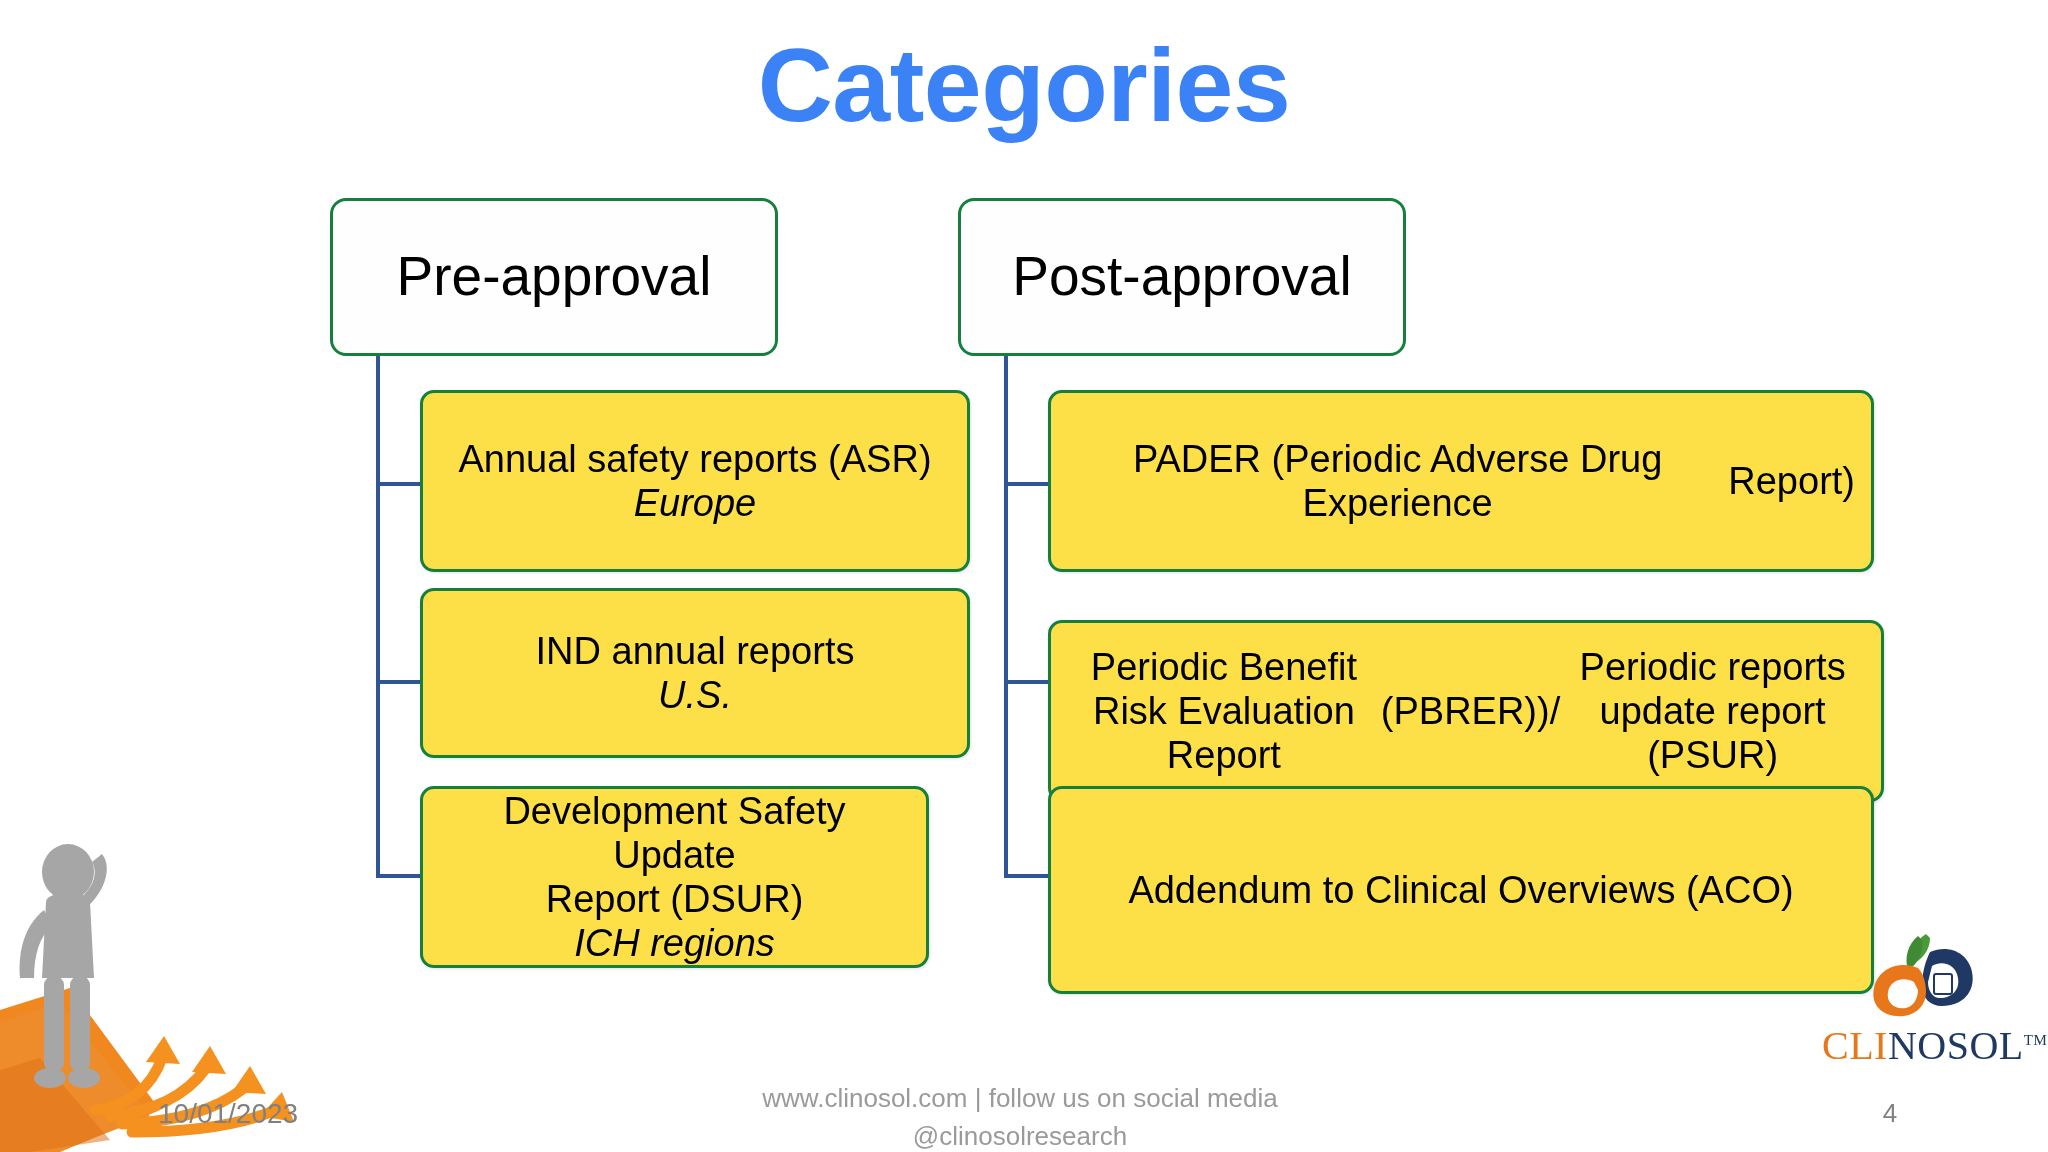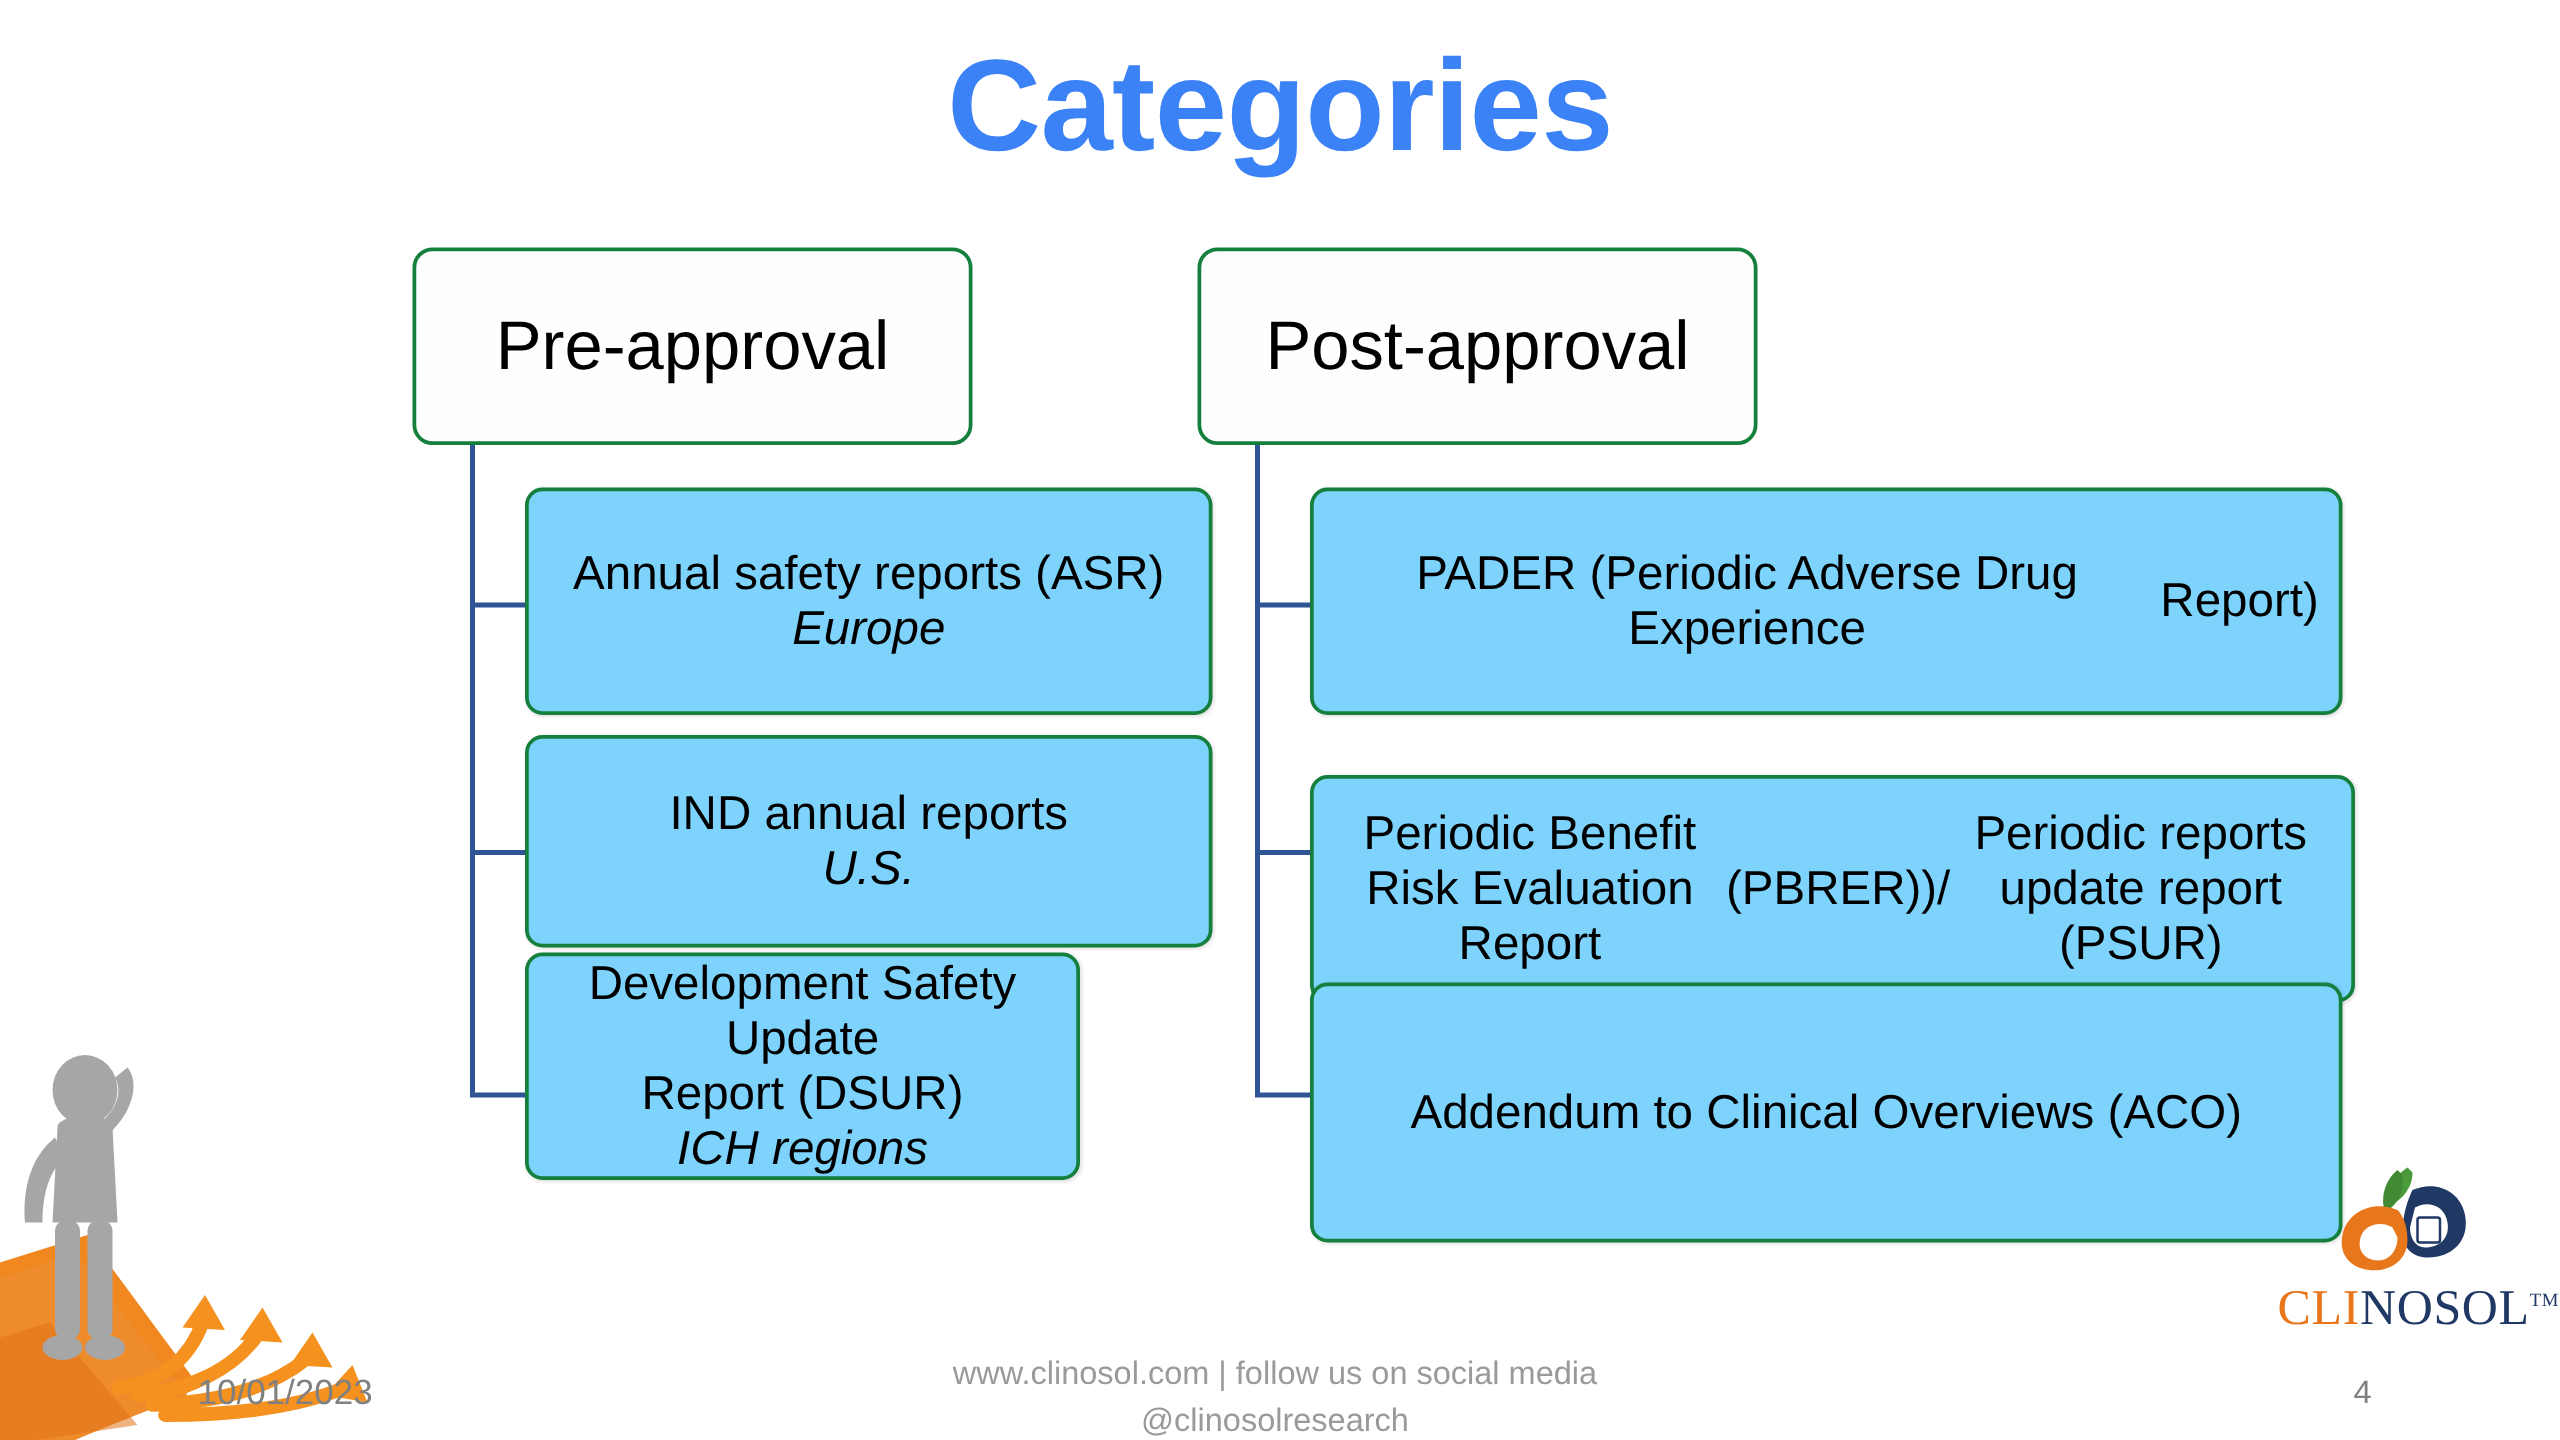--- a/index.html
+++ b/index.html
@@ -55,21 +55,21 @@
     line-height: 1.16;
   }
 
   .node.head {
     background: #FEFEFE;
     font-size: 55px;
     border-radius: 16px;
   }
 
   .node.leaf {
-    background: #7dd3fc;
+    background: #fde047;
     font-size: 38px;
     padding: 4px 16px;
     box-shadow: 1px 1px 3px rgba(0,0,0,0.12);
   }
 
   .node .sub {
     font-style: italic;
     display: block;
   }
   .node .ln { display: block; }
@@ -172,21 +172,21 @@
     <div class="node leaf" style="left:420px; top:390px; width:550px; height:182px; flex-direction:column;">
       <span class="ln">Annual safety reports (ASR)</span>
       <span class="sub">Europe</span>
     </div>
 
     <div class="node leaf" style="left:420px; top:588px; width:550px; height:170px; flex-direction:column;">
       <span class="ln">IND annual reports</span>
       <span class="sub">U.S.</span>
     </div>
 
-    <div class="node leaf" style="left:420px; top:762px; width:444px; height:182px; flex-direction:column;">
+    <div class="node leaf" style="left:420px; top:786px; width:509px; height:182px; flex-direction:column;">
       <span class="ln">Development Safety Update</span>
       <span class="ln">Report (DSUR)</span>
       <span class="sub">ICH regions</span>
     </div>
 
     <div class="node head" style="left:958px; top:198px; width:448px; height:158px;">
       <span class="ln">Post-approval</span>
     </div>
 
     <div class="conn v" style="left:1004px; top:356px; height:520px;"></div>

